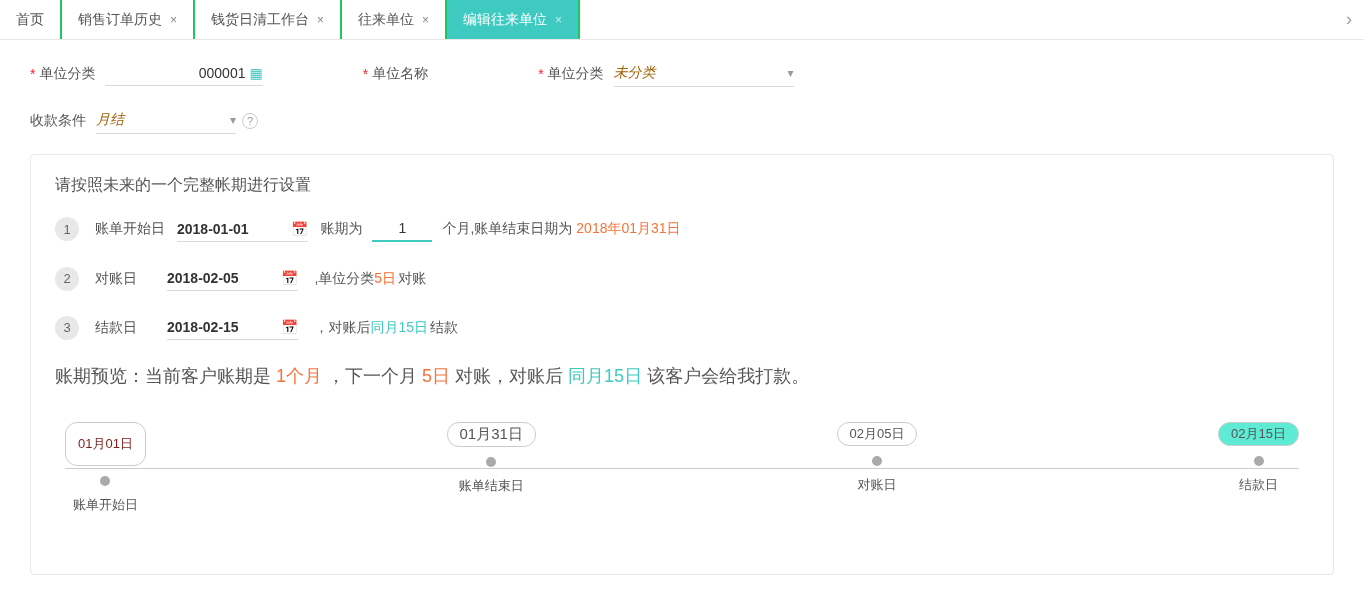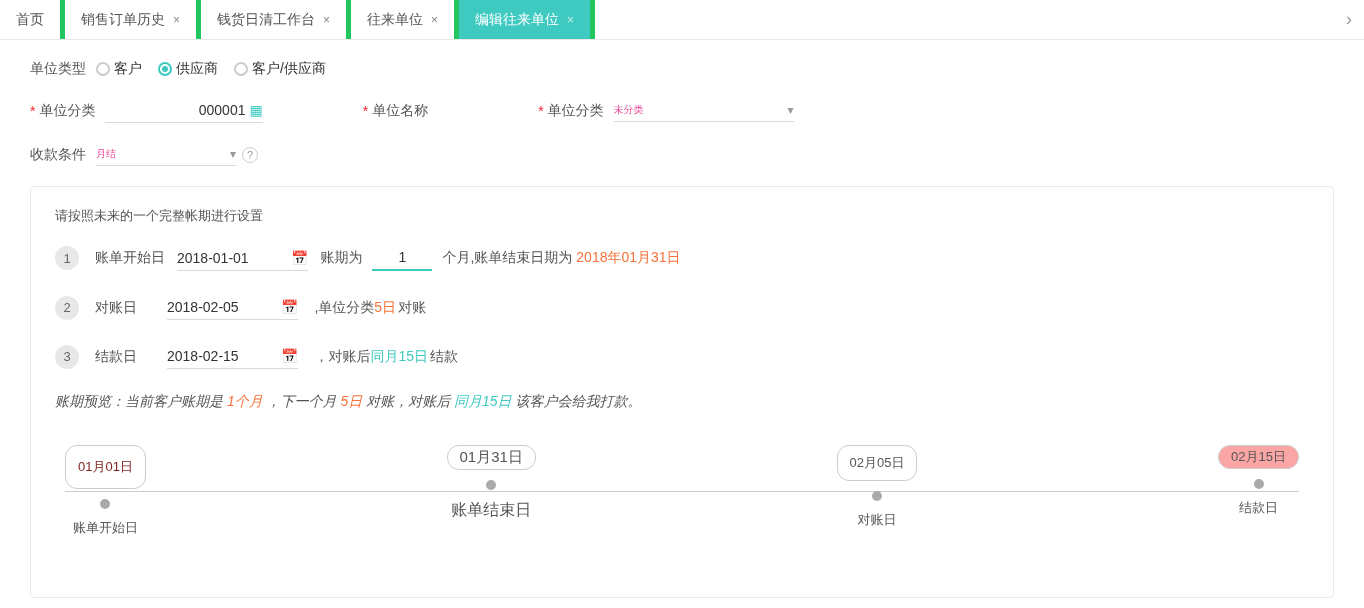--- a/index.html
+++ b/index.html
@@ -15,21 +15,21 @@
       padding: 0;
     }
     .tab-item {
       display: flex;
       align-items: center;
       padding: 0 16px;
       height: 100%;
       cursor: pointer;
       font-size: 14px;
       color: #555;
-      border-right: 5px solid #22c55e;
+      border-right: 2px solid #22c55e;
       white-space: nowrap;
       position: relative;
     }
     .tab-item.active {
       background: #3ecac0;
       color: #fff;
     }
     .tab-item .tab-close {
       margin-left: 8px;
       font-size: 12px;
@@ -130,22 +130,23 @@
     .select-field {
       display: flex;
       align-items: center;
       border-bottom: 1px solid #d9d9d9;
       padding: 4px 0;
       min-width: 180px;
       cursor: pointer;
     }
     .select-value {
       flex: 1;
-      color: #ec4899;
-      font-size: 10px;
+      color: #a16207;
+      font-size: 14px;
+      font-style: italic;
     }
     .select-arrow {
       color: #999;
       font-size: 12px;
       margin-left: 4px;
     }
 
     .help-icon {
       width: 16px;
       height: 16px;
@@ -161,21 +162,21 @@
     }
 
     
     .card-panel {
       border: 1px solid #e8e8e8;
       border-radius: 4px;
       padding: 20px 24px;
       margin-top: 10px;
     }
     .card-title {
-      font-size: 13px;
+      font-size: 16px;
       color: #555;
       margin-bottom: 20px;
     }
 
     
     .setting-row {
       display: flex;
       align-items: center;
       margin-bottom: 24px;
     }
@@ -204,20 +205,21 @@
       margin-right: 12px;
     }
     .date-input-wrap input {
       border: none;
       outline: none;
       font-size: 14px;
       color: #333;
       width: 110px;
       padding: 4px 0;
       background: transparent;
+      font-weight: bold;
     }
     .calendar-icon {
       color: #3ecac0;
       font-size: 14px;
       cursor: pointer;
       margin-left: 4px;
     }
     .row-desc {
       color: #555;
       font-size: 14px;
@@ -232,25 +234,24 @@
       font-size: 14px;
       color: #333;
       width: 60px;
       padding: 4px 0;
       text-align: center;
       margin: 0 6px;
     }
 
     
     .preview-text {
-      font-size: 14px;
+      font-size: 18px;
       color: #555;
       margin-top: 16px;
       margin-bottom: 24px;
-      font-style: italic;
     }
   </style>
 </head>
 <body>
 
 <div class="tabs-bar">
   <div class="tab-item">
     <span>首页</span>
   </div>
   <div class="tab-item">
@@ -267,39 +268,20 @@
   </div>
   <div class="tab-item active">
     <span>编辑往来单位</span>
     <span class="tab-close">×</span>
   </div>
   <div class="tab-more">›</div>
 </div>
 
 <div class="main-content">
 
-  <div class="form-row">
-    <div class="form-group">
-      <span class="form-label">单位类型</span>
-      <div class="radio-group">
-        <label class="radio-item">
-          <div class="radio-circle"></div>
-          <span>客户</span>
-        </label>
-        <label class="radio-item">
-          <div class="radio-circle checked"></div>
-          <span>供应商</span>
-        </label>
-        <label class="radio-item">
-          <div class="radio-circle"></div>
-          <span>客户/供应商</span>
-        </label>
-      </div>
-    </div>
-  </div>
 
   <div class="form-row">
     <div class="form-group">
       <span class="required-star">*</span>
       <span class="form-label">单位分类</span>
       <div class="input-with-icon">
         <input type="text" value="000001" style="">
         <span class="input-icon">▦</span>
       </div>
     </div>
@@ -387,31 +369,31 @@
 
           <div style="display:flex; flex-direction:column; align-items:center; gap:10px;">
             <div style="background:#fff; border:1px solid #ccc; border-radius:12px; padding:12px 12px; font-size:13px; color:#7f1d1d;">01月01日</div>
             <div style="width:10px;height:10px;border-radius:50%;background:#aaa;border:2px solid #aaa;"></div>
             <div style="font-size:13px;color:#555;">账单开始日</div>
           </div>
 
           <div style="display:flex; flex-direction:column; align-items:center; gap:10px;">
             <div style="background:#fff; border:1px solid #ccc; border-radius:12px; padding:2px 12px; font-size:15px; color:#555;">01月31日</div>
             <div style="width:10px;height:10px;border-radius:50%;background:#aaa;border:2px solid #aaa;"></div>
-            <div style="font-size:16px;color:#555;">账单结束日</div>
+            <div style="font-size:13px;color:#555;">账单结束日</div>
           </div>
 
           <div style="display:flex; flex-direction:column; align-items:center; gap:10px;">
-            <div style="background:#fff; border:1px solid #ccc; border-radius:12px; padding:8px 12px; font-size:13px; color:#555;">02月05日</div>
+            <div style="background:#fff; border:1px solid #ccc; border-radius:12px; padding:2px 12px; font-size:13px; color:#555;">02月05日</div>
             <div style="width:10px;height:10px;border-radius:50%;background:#aaa;border:2px solid #aaa;"></div>
             <div style="font-size:13px;color:#555;">对账日</div>
           </div>
 
           <div style="display:flex; flex-direction:column; align-items:center; gap:10px;">
-            <div style="background:#fca5a5; border:1px solid #ccc; border-radius:12px; padding:2px 12px; font-size:13px; color:#555;">02月15日</div>
+            <div style="background:#5eead4; border:1px solid #ccc; border-radius:12px; padding:2px 12px; font-size:13px; color:#555;">02月15日</div>
             <div style="width:10px;height:10px;border-radius:50%;background:#aaa;border:2px solid #aaa;"></div>
             <div style="font-size:13px;color:#555;">结款日</div>
           </div>
 
         </div>
       </div>
     </div>
 
   </div>
 

